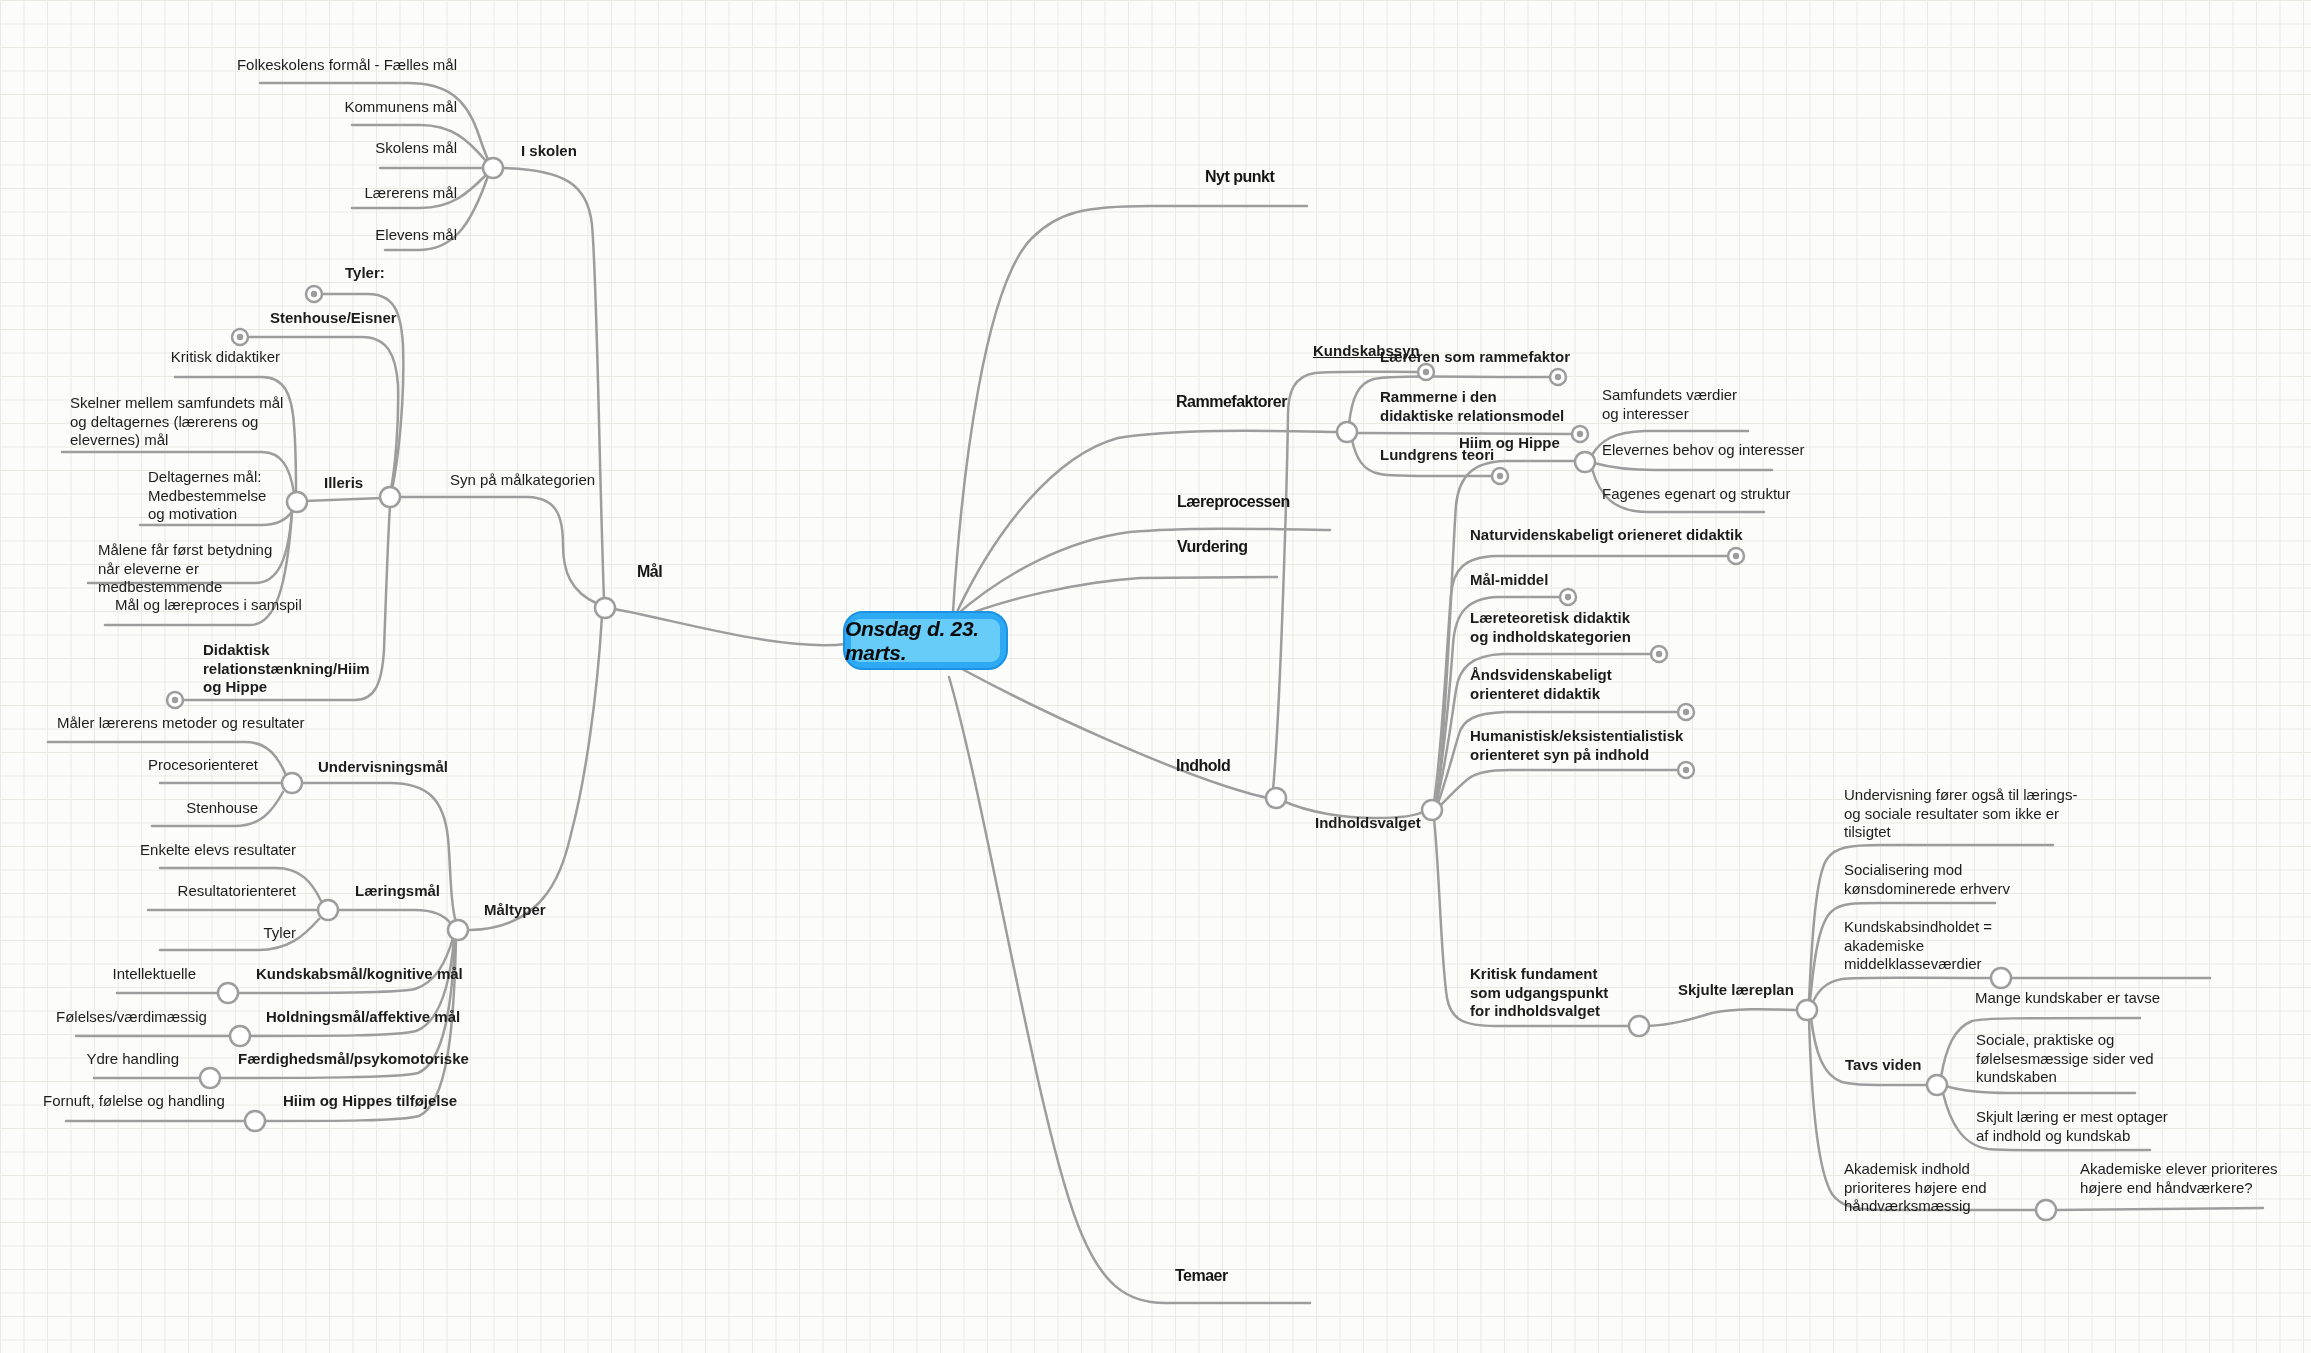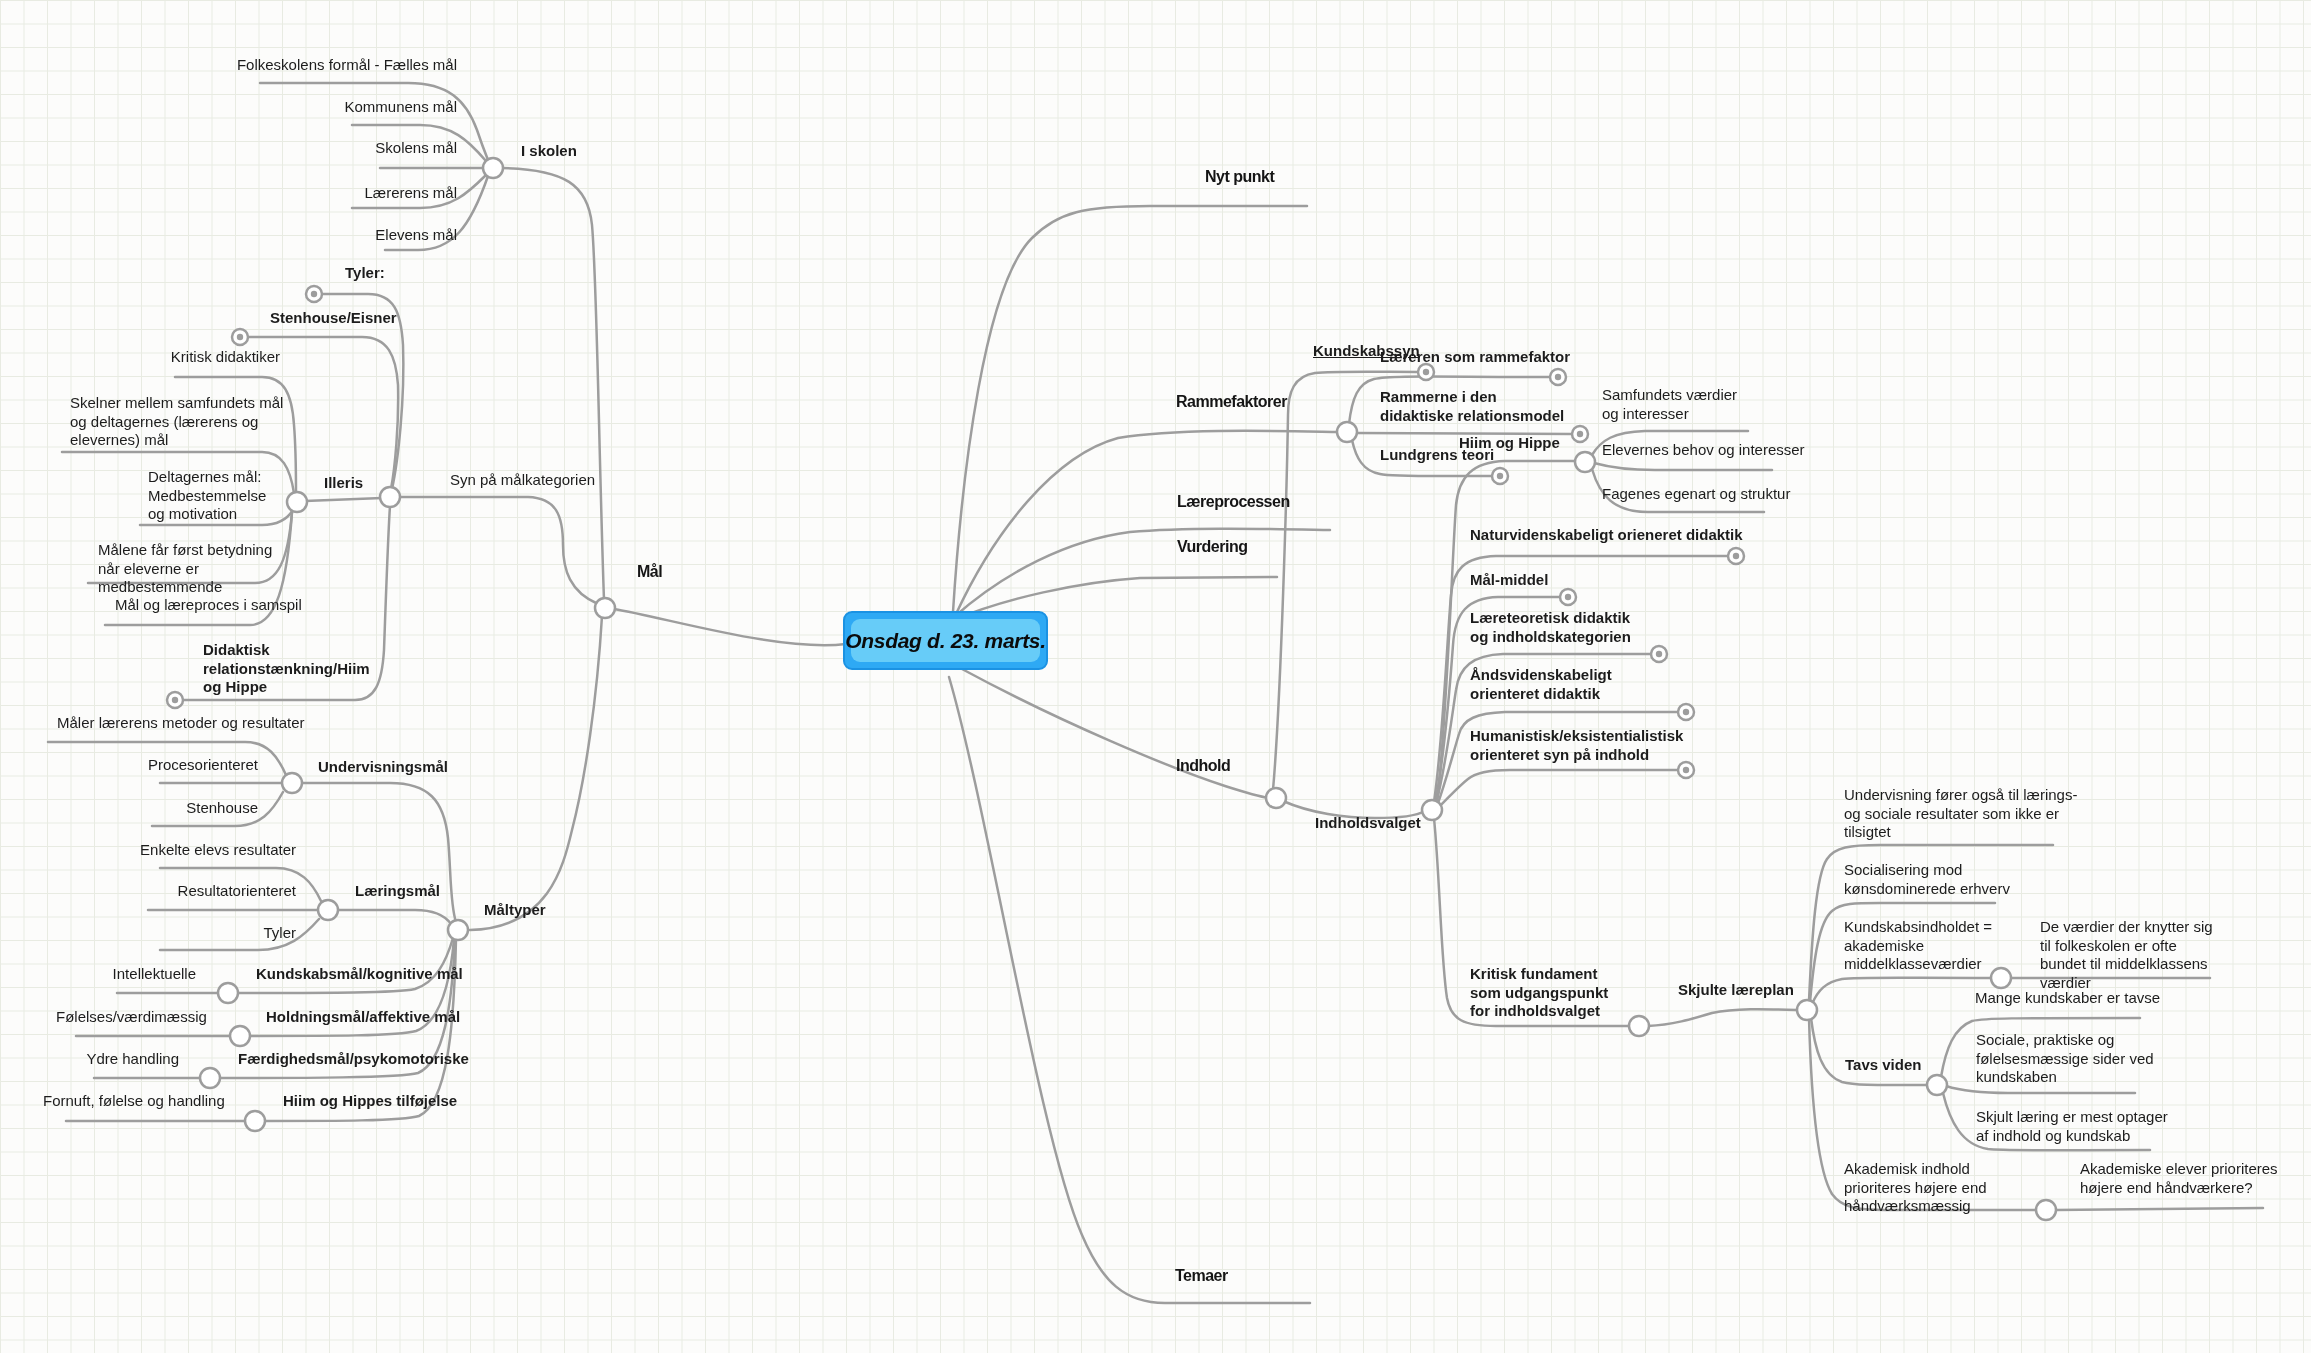--- a/index.html
+++ b/index.html
@@ -23,22 +23,22 @@
     font-size:15px;line-height:1.24;color:#1c1c1c;
     white-space:nowrap;
   }
   .b{font-weight:bold;}
   .wrap{white-space:normal;}
   .ra{text-align:right;}
   .big{
     font-size:16px;font-weight:bold;letter-spacing:-0.5px;color:#151515;
   }
   .root-node{
-    position:absolute;left:843px;top:611px;width:205px;height:59px;
-    border-radius:9px;border:2px solid #1b92e3;
+    position:absolute;left:843px;top:611px;width:165px;height:59px;
+    border-radius:20px;border:2px solid #1b92e3;
     box-sizing:border-box;
     display:flex;align-items:center;justify-content:center;
   }
   .root-inner{
     position:absolute;inset:6px;border-radius:9px;
   }
   .root-text{
     position:relative;
     font-size:21px;font-weight:bold;font-style:italic;color:#0b0b0b;
     letter-spacing:-0.3px;
@@ -240,21 +240,20 @@
   <div class="lbl b" style="left:1470px;top:571px;">Mål-middel</div>
   <div class="lbl b wrap" style="left:1470px;top:609px;width:175px;">Læreteoretisk didaktik og indholdskategorien</div>
   <div class="lbl b wrap" style="left:1470px;top:666px;width:200px;">Åndsvidenskabeligt orienteret didaktik</div>
   <div class="lbl b wrap" style="left:1470px;top:727px;width:215px;">Humanistisk/eksistentialistisk orienteret syn på indhold</div>
   <div class="lbl b wrap" style="left:1470px;top:965px;width:160px;">Kritisk fundament som udgangspunkt for indholdsvalget</div>
   <div class="lbl b" style="left:1678px;top:981px;">Skjulte læreplan</div>
 
   <div class="lbl wrap" style="left:1844px;top:786px;width:235px;">Undervisning fører også til lærings- og sociale resultater som ikke er tilsigtet</div>
   <div class="lbl wrap" style="left:1844px;top:861px;width:175px;">Socialisering mod kønsdominerede erhverv</div>
   <div class="lbl wrap" style="left:1844px;top:918px;width:170px;">Kundskabsindholdet = akademiske middelklasseværdier</div>
-  <div class="lbl wrap" style="left:2040px;top:918px;width:185px;">De værdier der knytter sig til folkeskolen er ofte bundet til middelklassens værdier</div>
   <div class="lbl b" style="left:1845px;top:1056px;">Tavs viden</div>
   <div class="lbl" style="left:1975px;top:989px;">Mange kundskaber er tavse</div>
   <div class="lbl wrap" style="left:1976px;top:1031px;width:185px;">Sociale, praktiske og følelsesmæssige sider ved kundskaben</div>
   <div class="lbl wrap" style="left:1976px;top:1108px;width:200px;">Skjult læring er mest optager af indhold og kundskab</div>
   <div class="lbl wrap" style="left:1844px;top:1160px;width:190px;">Akademisk indhold prioriteres højere end håndværksmæssig</div>
   <div class="lbl wrap" style="left:2080px;top:1160px;width:200px;">Akademiske elever prioriteres højere end håndværkere?</div>
 
 </div>
 
 </body></html>

